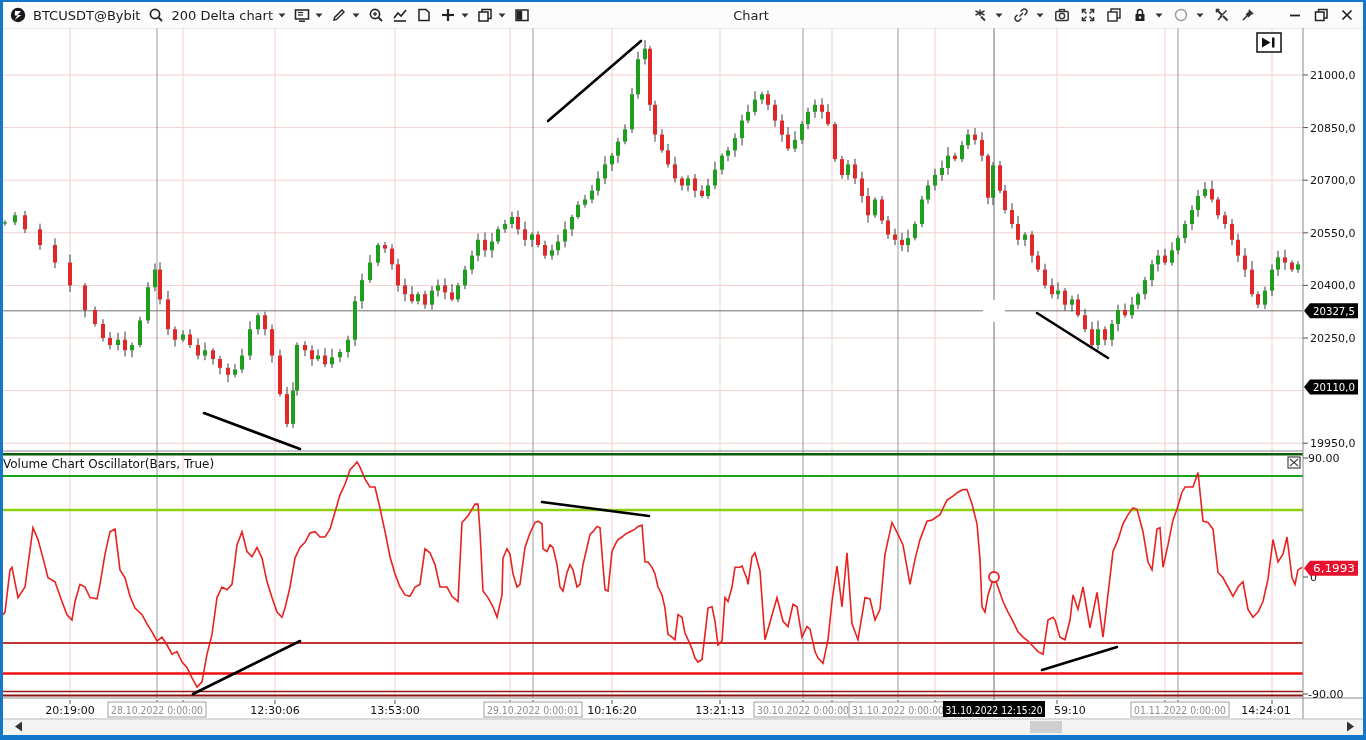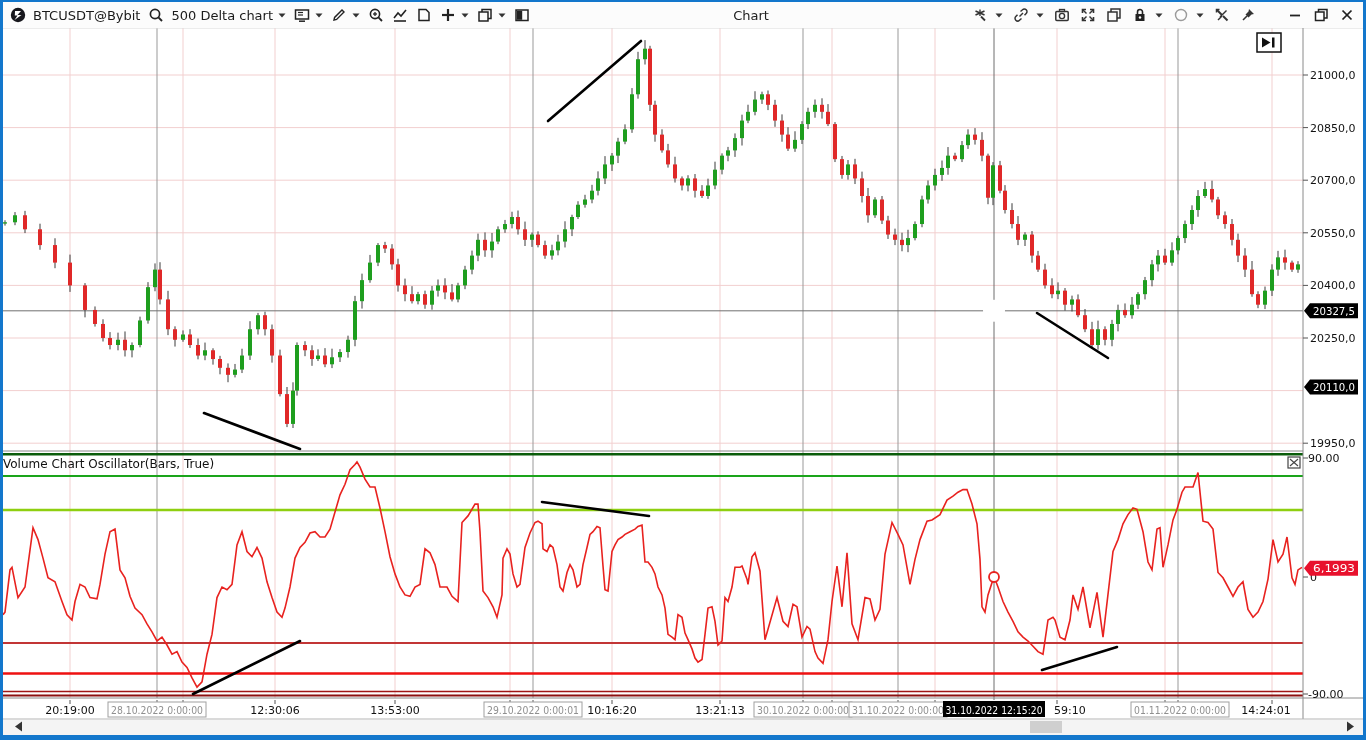--- a/index.html
+++ b/index.html
@@ -31,21 +31,21 @@
             <path d="M5 4 L11 4 L7.5 8 L11.5 8 L4.5 13 L7.5 8.6 L4.8 8.6 Z" fill="#fff"></path>
           </svg>
         </span>
         <span class="tb-text">BTCUSDT@Bybit</span>
         <span class="tb-icon">
           <svg xmlns="http://www.w3.org/2000/svg" width="16" height="16" viewBox="0 0 16 16">
             <circle cx="7" cy="7" r="4.6" fill="none" stroke="#222" stroke-width="1.7"></circle>
             <line x1="10.4" y1="10.4" x2="14" y2="14" stroke="#222" stroke-width="1.9"></line>
           </svg>
         </span>
-        <span class="tb-text">500 Delta chart</span>
+        <span class="tb-text">200 Delta chart</span>
         <span class="tb-icon caret">
           <svg xmlns="http://www.w3.org/2000/svg" width="8" height="16" viewBox="0 0 8 16">
             <path d="M0.5 6.5 L7.5 6.5 L4 10.5 Z" fill="#333"></path>
           </svg>
         </span>
         <span class="tb-icon">
           <svg xmlns="http://www.w3.org/2000/svg" width="16" height="16" viewBox="0 0 16 16">
             <rect x="1.5" y="3" width="13" height="9" fill="none" stroke="#222" stroke-width="1.5"></rect>
             <line x1="4" y1="5.5" x2="9" y2="5.5" stroke="#222" stroke-width="1.2"></line>
             <line x1="4" y1="8" x2="9" y2="8" stroke="#222" stroke-width="1.2"></line>

